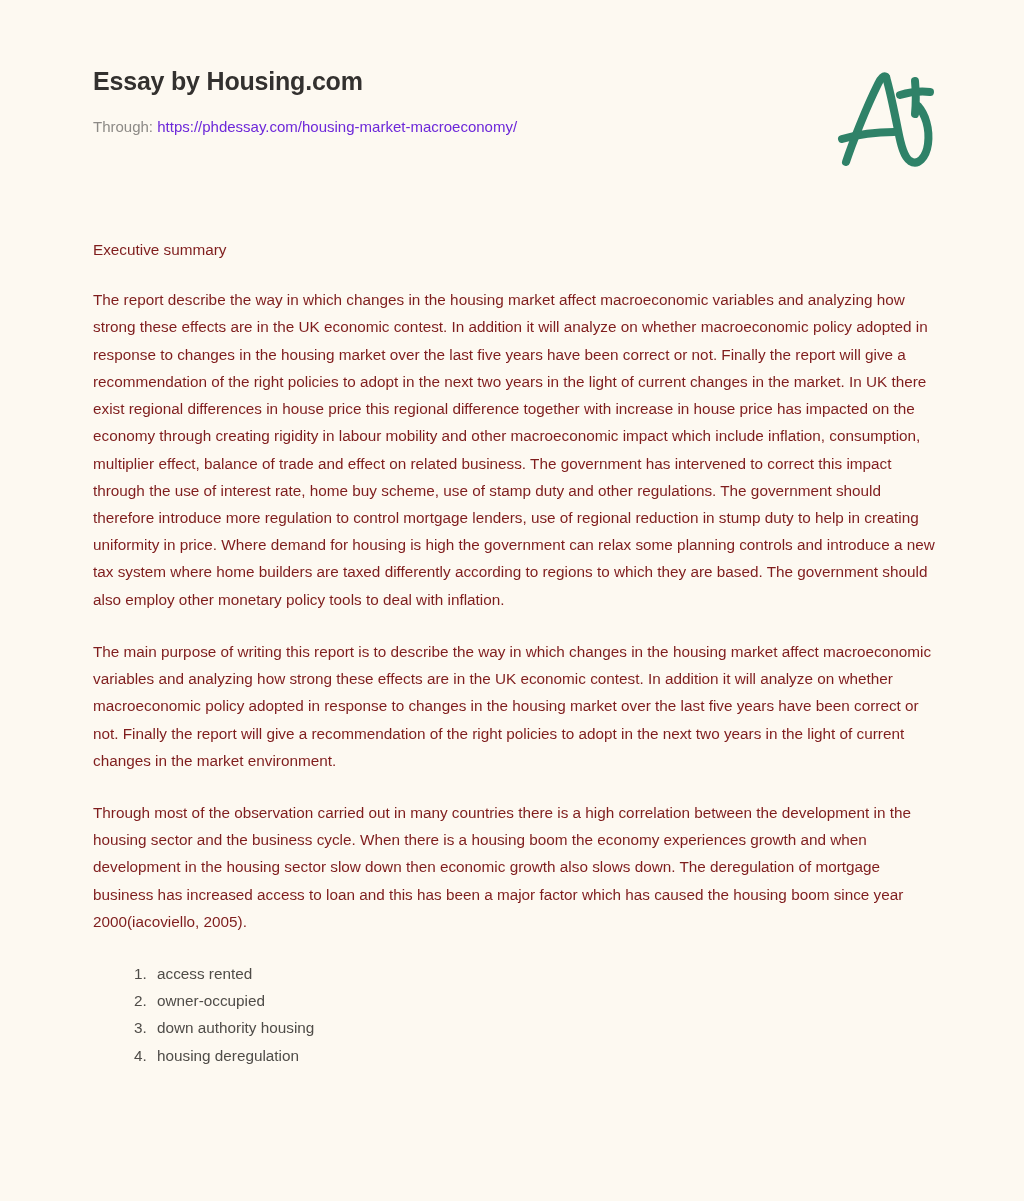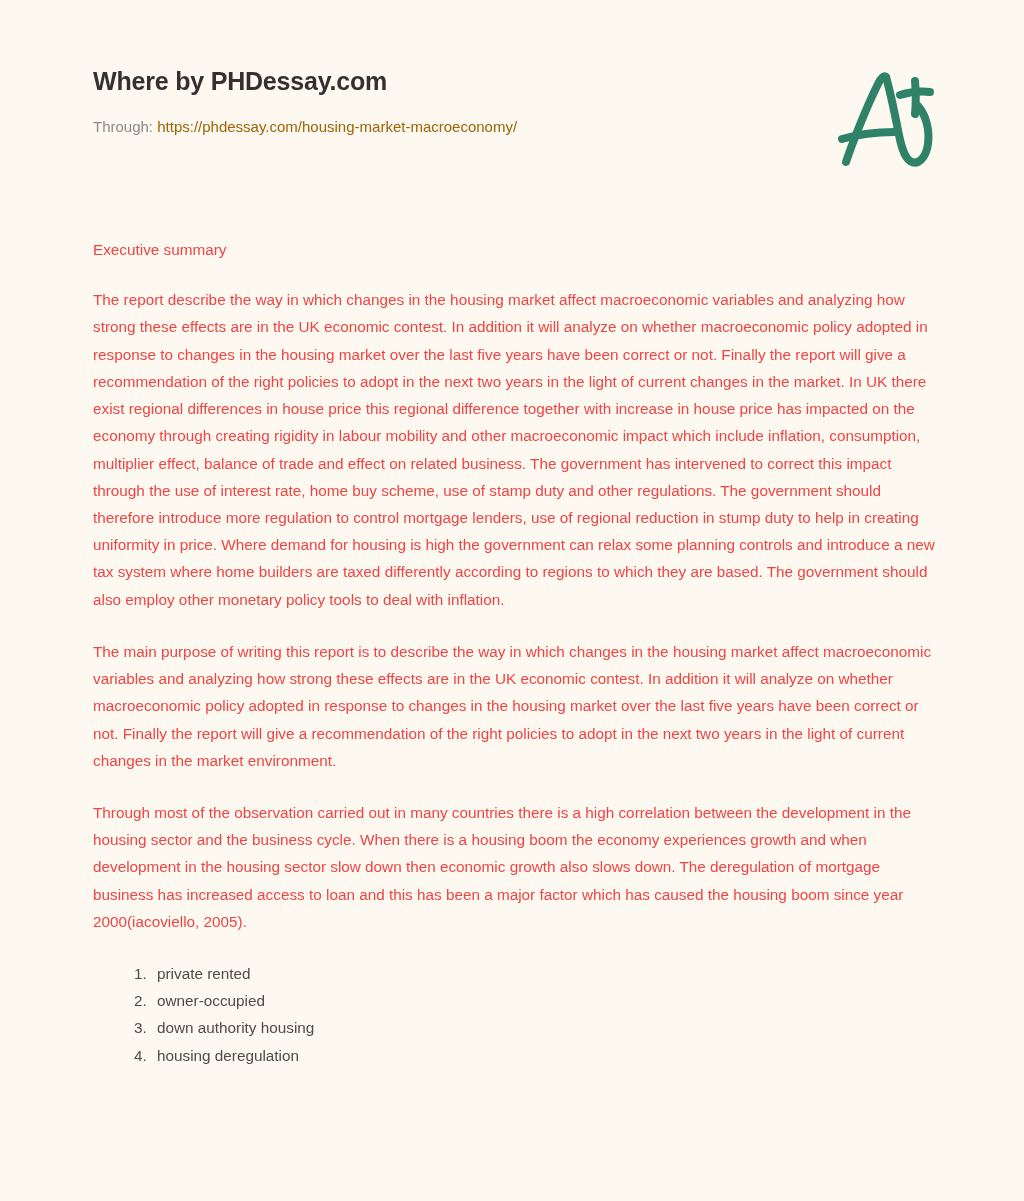--- a/index.html
+++ b/index.html
@@ -37,21 +37,21 @@
     margin: 0 0 21px 0;
     line-height: 1.1;
   }
   .source-line {
     font-size: 15px;
     color: #8d8a86;
     line-height: 1.3;
     margin: 0;
   }
   .source-link {
-    color: #a16207;
+    color: #6d28d9;
     text-decoration: none;
   }
 
   .logo {
     position: absolute;
     top: -6px;
     right: -8px;
     width: 120px;
     height: 112px;
     pointer-events: none;
@@ -70,21 +70,21 @@
     font-size: 33px;
     font-weight: bold;
     color: #26241f;
     letter-spacing: -0.4px;
     line-height: 1.18;
     margin: 0 0 35px 0;
   }
   .para {
     font-size: 15.3px;
     line-height: 1.78;
-    color: #ef4444;
+    color: #7f1d1d;
     margin: 0 0 25px 0;
     text-align: left;
   }
   .para.tight {
     margin-bottom: 23px;
   }
   ol.num-list {
     margin: 0 0 24px 0;
     padding-left: 58px;
     font-size: 15.3px;
@@ -95,21 +95,21 @@
     padding-left: 6px;
     margin: 0;
   }
 </style>
 </head>
 <body>
 
 <div class="page">
 
   <div class="header">
-    <h1 class="brand-title">Where by PHDessay.com</h1>
+    <h1 class="brand-title">Essay by Housing.com</h1>
 
     <p class="source-line">
       <span>Through:</span>
       <a class="source-link" href="#">https://phdessay.com/housing-market-macroeconomy/</a>
     </p>
 
     <div class="logo">
       <svg viewBox="0 0 120 112" xmlns="http://www.w3.org/2000/svg" aria-hidden="true">
         <g fill="none" stroke="#2f8268" stroke-linecap="round" stroke-linejoin="round">
 
@@ -133,20 +133,20 @@
     <p class="para tight">Executive summary</p>
 
     <p class="para">The report describe the way in which changes in the housing market affect macroeconomic variables and analyzing how strong these effects are in the UK economic contest. In addition it will analyze on whether macroeconomic policy adopted in response to changes in the housing market over the last five years have been correct or not. Finally the report will give a recommendation of the right policies to adopt in the next two years in the light of current changes in the market. In UK there exist regional differences in house price this regional difference together with increase in house price has impacted on the economy through creating rigidity in labour mobility and other macroeconomic impact which include inflation, consumption, multiplier effect, balance of trade and effect on related business. The government has intervened to correct this impact through the use of interest rate, home buy scheme, use of stamp duty and other regulations. The government should therefore introduce more regulation to control mortgage lenders, use of regional reduction in stump duty to help in creating uniformity in price. Where demand for housing is high the government can relax some planning controls and introduce a new tax system where home builders are taxed differently according to regions to which they are based. The government should also employ other monetary policy tools to deal with inflation.</p>
 
     <p class="para">The main purpose of writing this report is to describe the way in which changes in the housing market affect macroeconomic variables and analyzing how strong these effects are in the UK economic contest. In addition it will analyze on whether macroeconomic policy adopted in response to changes in the housing market over the last five years have been correct or not. Finally the report will give a recommendation of the right policies to adopt in the next two years in the light of current changes in the market environment.</p>
 
     <p class="para">Through most of the observation carried out in many countries there is a high correlation between the development in the housing sector and the business cycle. When there is a housing boom the economy experiences growth and when development in the housing sector slow down then economic growth also slows down. The deregulation of mortgage business has increased access to loan and this has been a major factor which has caused the housing boom since year 2000(iacoviello, 2005).</p>
 
 
     <ol class="num-list">
-      <li>private rented</li>
+      <li>access rented</li>
       <li>owner-occupied</li>
       <li>down authority housing</li>
       <li>housing deregulation</li>
     </ol>
 
   </div>
 </div>
 
 </body></html>

